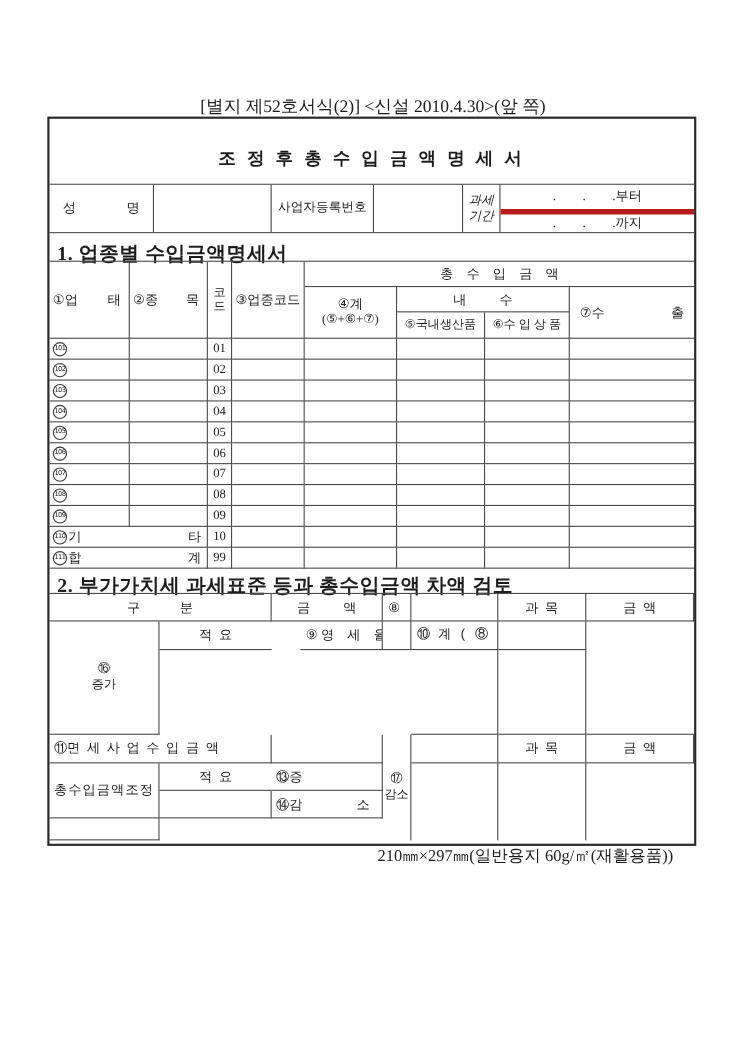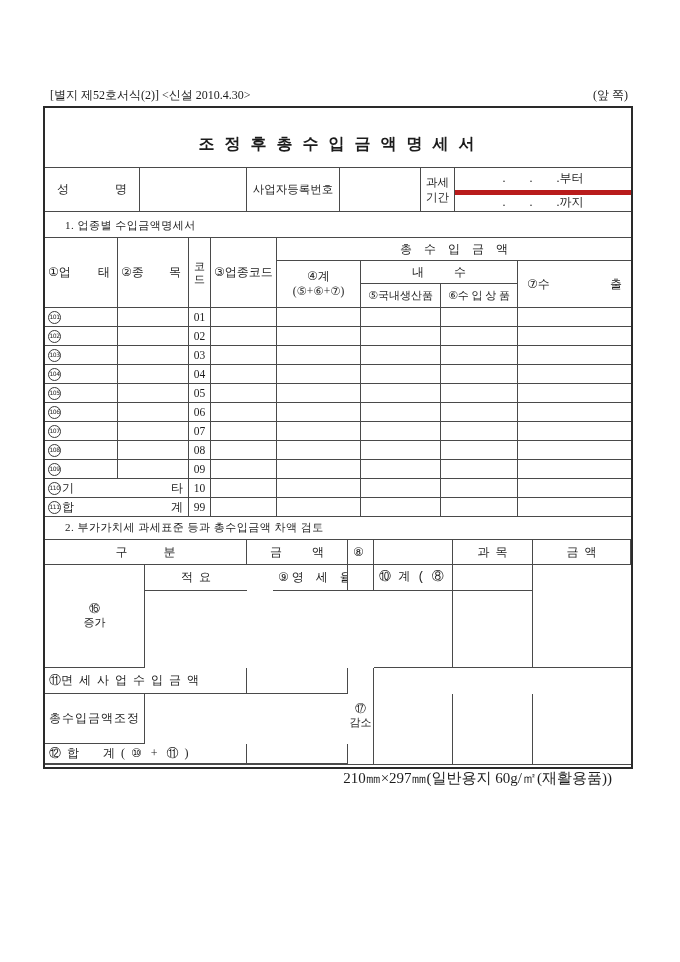--- a/index.html
+++ b/index.html
@@ -1,23 +1,23 @@
 <!DOCTYPE html>
 <html><head>
 <meta charset="utf-8">
 <style>
   html,body{margin:0;padding:0;background:#fff;}
   .page{position:relative;width:680px;height:962px;background:#fff;overflow:hidden;
         font-family:"Liberation Serif","DejaVu Sans",serif;color:#1c1c1c;}
-  .meta{position:absolute;left:50px;right:52px;top:87px;display:flex;justify-content:space-between;
-        font-size:12px;white-space:pre;}
+  .meta{position:absolute;left:50px;right:52px;top:87px;display:flex;justify-content:center;
+        font-size:16px;white-space:pre;}
   .box{position:absolute;left:43px;top:106px;width:586px;height:659px;border:2px solid #2a2a2a;}
   .title{position:absolute;top:26px;left:0;width:100%;text-align:center;font-size:16px;font-weight:bold;
          letter-spacing:3px;white-space:pre;}
-  .seclabel{position:absolute;left:20px;font-weight:normal;font-size:11px;letter-spacing:.5px;white-space:pre;}
+  .seclabel{position:absolute;left:7px;font-weight:bold;font-size:18px;letter-spacing:.5px;white-space:pre;}
   .grid{position:absolute;left:0;width:100%;display:grid;border-top:1px solid #4a4a4a;box-sizing:border-box;}
   .cell{display:flex;align-items:center;justify-content:center;white-space:pre;overflow:hidden;
         border-right:1px solid #4a4a4a;border-bottom:1px solid #4a4a4a;box-sizing:border-box;
         font-size:12px;line-height:1.25;}
   .noR{border-right:none;} .noB{border-bottom:none;}
   .col{flex-direction:column;}
   .spread{justify-content:space-between;}
   .left{justify-content:flex-start;}
   .idt{top:59px;height:45px;grid-template-columns:95px 107px 93px 81px 34px 1fr;grid-template-rows:1fr 1fr;
        border-bottom:1px solid #4a4a4a;}
@@ -49,21 +49,21 @@
     <div class="title">조 정 후 총 수 입 금 액 명 세 서</div>
 
     <div class="grid idt">
       <div class="cell spread" style="grid-row:1/3;padding:0 12px;">
         <span>성</span>
         <span>명</span>
       </div>
       <div class="cell" style="grid-row:1/3;"></div>
       <div class="cell tiny" style="grid-row:1/3;">사업자등록번호</div>
       <div class="cell" style="grid-row:1/3;"></div>
-      <div class="cell col tiny" style="grid-row:1/3;">
+      <div class="cell col tiny" style="grid-row:1/3;font-style:italic;">
         <span>과세</span>
         <span>기간</span>
       </div>
       <div class="cell noR">.        .        .부터</div>
       <div class="cell noR split2">.        .        .까지</div>
     </div>
 
     <div class="seclabel" style="top:110px;">1. 업종별 수입금액명세서</div>
 
     <div class="grid t1">
@@ -215,21 +215,20 @@
       <div class="cell" style="grid-row:3/6;grid-column:5;"></div>
       <div class="cell" style="grid-row:3/6;grid-column:6;"></div>
       <div class="cell noR" style="grid-row:3/6;grid-column:7;"></div>
 
       <div class="cell left" style="padding-left:5px;font-family:Liberation Mono, monospace;">⑩ 계 ( ⑧  +  ⑨ )</div>
       <div class="cell"></div>
 
       <div class="cell left" style="grid-column:1/3;padding-left:4px;font-family:Liberation Serif, serif;">⑪면  세  사  업  수  입  금  액</div>
       <div class="cell"></div>
 
-      <div class="cell left" style="grid-column:1/3;padding-left:4px;">⑫  합        계  (  ⑩   +   ⑪  )</div>
       <div class="cell"></div>
       <div class="cell col small noB" style="grid-row:6/10;grid-column:4;">
         <span>⑰</span>
         <span>감소</span>
       </div>
       <div class="cell">과  목</div>
       <div class="cell">금  액</div>
       <div class="cell noR">적  요</div>
 
       <div class="cell" style="grid-row:7/9;grid-column:1;letter-spacing:1px;">총수입금액조정</div>

